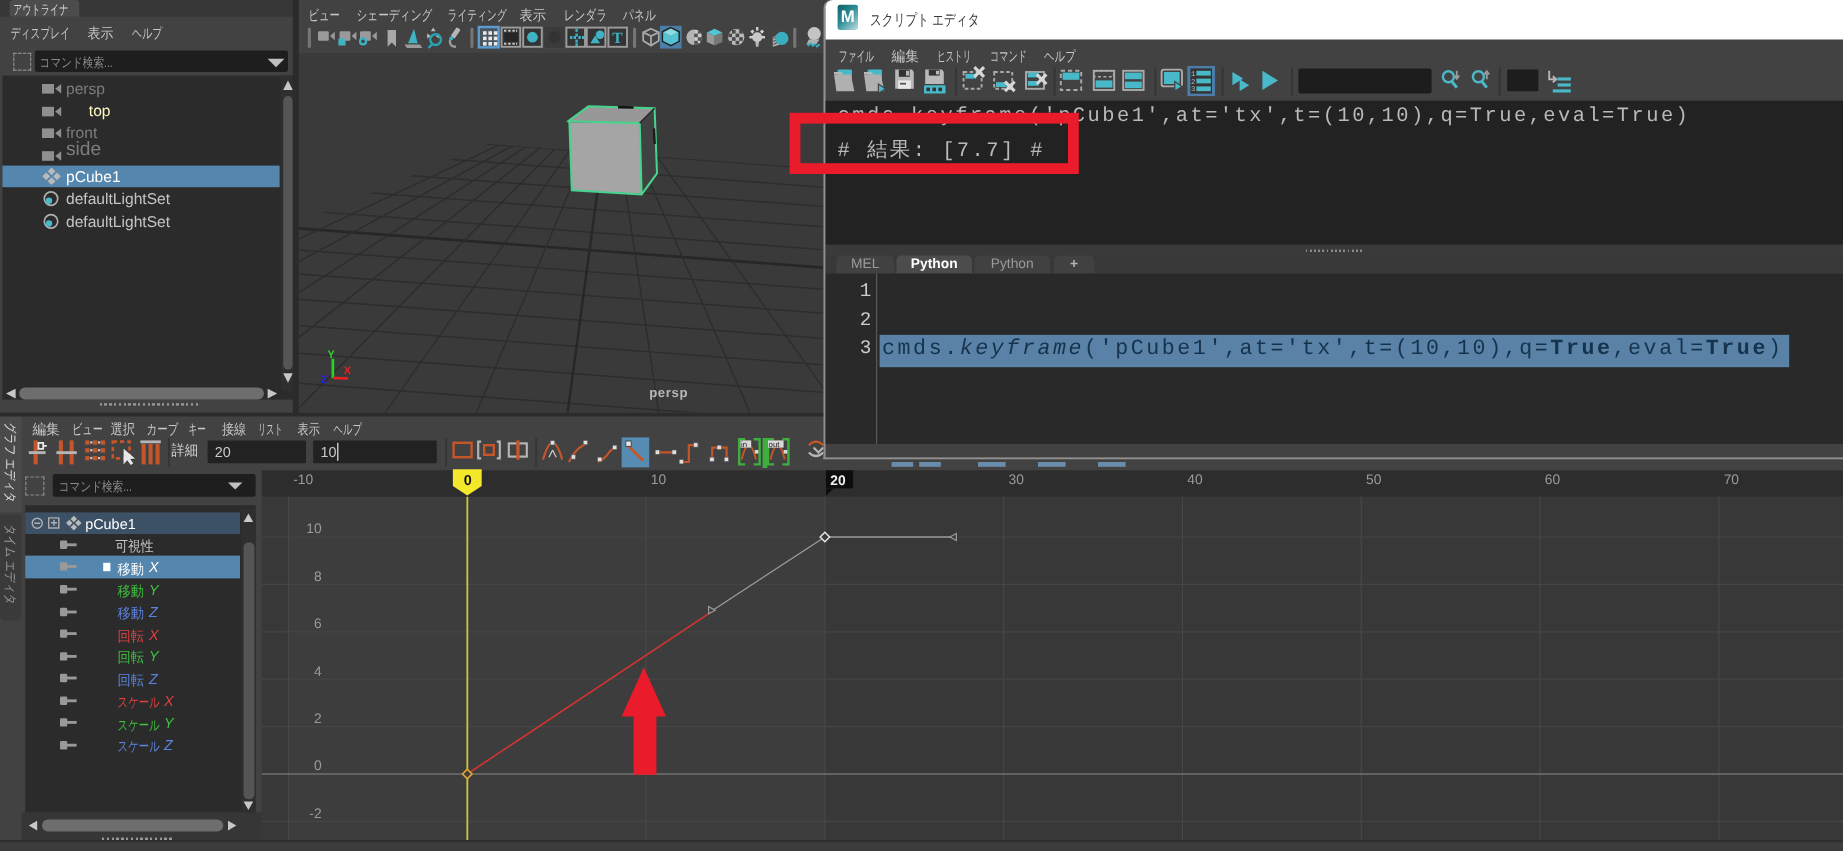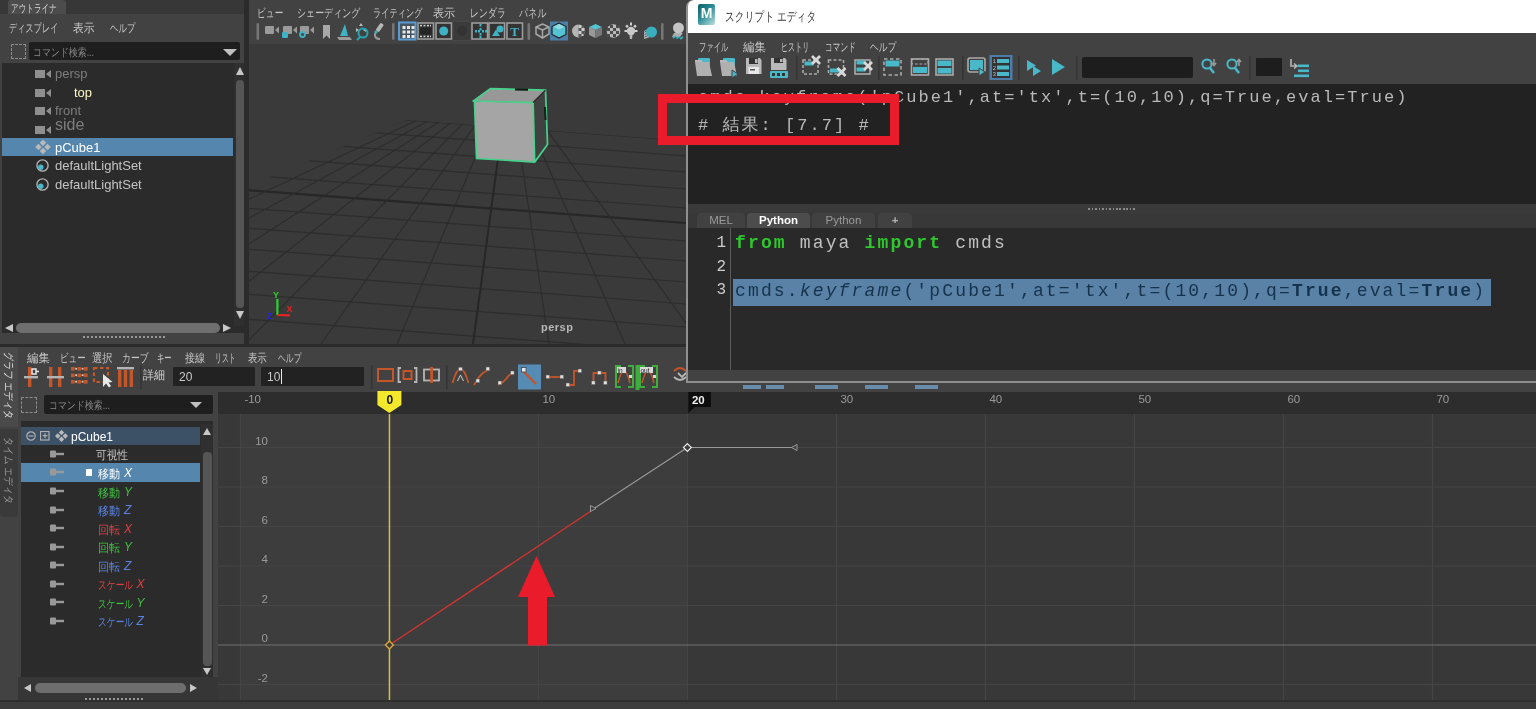--- a/index.html
+++ b/index.html
@@ -722,19 +722,18 @@
 <div class="ab" style="left:9px;top:213px;width:48px;height:15px;background:#414141;border-radius:4px 4px 0 0;color:#9a9a9a;font-weight:normal;font-size:11.5px;text-align:center;line-height:15px;">MEL</div>
 <div class="ab" style="left:59px;top:213px;width:63px;height:15px;background:#4c4c4c;border-radius:4px 4px 0 0;color:#ffffff;font-weight:bold;font-size:11.5px;text-align:center;line-height:15px;">Python</div>
 <div class="ab" style="left:124px;top:213px;width:63px;height:15px;background:#414141;border-radius:4px 4px 0 0;color:#9a9a9a;font-weight:normal;font-size:11.5px;text-align:center;line-height:15px;">Python</div>
 <div class="ab" style="left:190px;top:213px;width:34px;height:15px;background:#414141;border-radius:4px 4px 0 0;color:#b5b5b5;font-weight:bold;font-size:11.5px;text-align:center;line-height:15px;">+</div>
 <div class="ab" style="left:0;top:228px;width:848px;height:142px;background:#292929;"></div>
 <div class="ab" style="left:41.5px;top:228px;width:1.5px;height:142px;background:#5a5a5a;"></div>
 <div class="ab lnum" style="left:2px;top:234px;">1</div>
 <div class="ab lnum" style="left:2px;top:257.7px;">2</div>
 <div class="ab lnum" style="left:2px;top:281.4px;">3</div>
 <div class="ab" style="left:45px;top:279px;width:758px;height:27px;background:#5a82a6;"></div>
-<div class="ab mo18" style="left:47px;top:233px;color:#c0c0c0;"><b style="color:#2ec72e;">from</b> maya <b style="color:#2ec72e;">import</b> cmds</div>
 <div class="ab mo18" style="left:47px;top:280.7px;color:#16334d;">cmds.<i>keyframe</i>('pCube1',at='tx',t=(10,10),q=<b>True</b>,eval=<b>True</b>)</div>
 </div>
 <div class="ab" style="left:244px;top:0;width:5px;height:345px;background:#2b2b2b;"></div>
 <div class="ab" style="left:0;top:344px;width:686px;height:3px;background:#2b2b2b;"></div>
 <div class="ab" style="left:658px;top:94px;width:241px;height:51px;border:9px solid #ea1c2c;box-sizing:border-box;z-index:50;"></div>
 <div class="ab" style="left:0;top:700px;width:1536px;height:2px;background:#2e2e2e;"></div>
 <div class="ab" style="left:0;top:702px;width:1536px;height:7px;background:#3c3c3c;"></div>
 </body></html>

